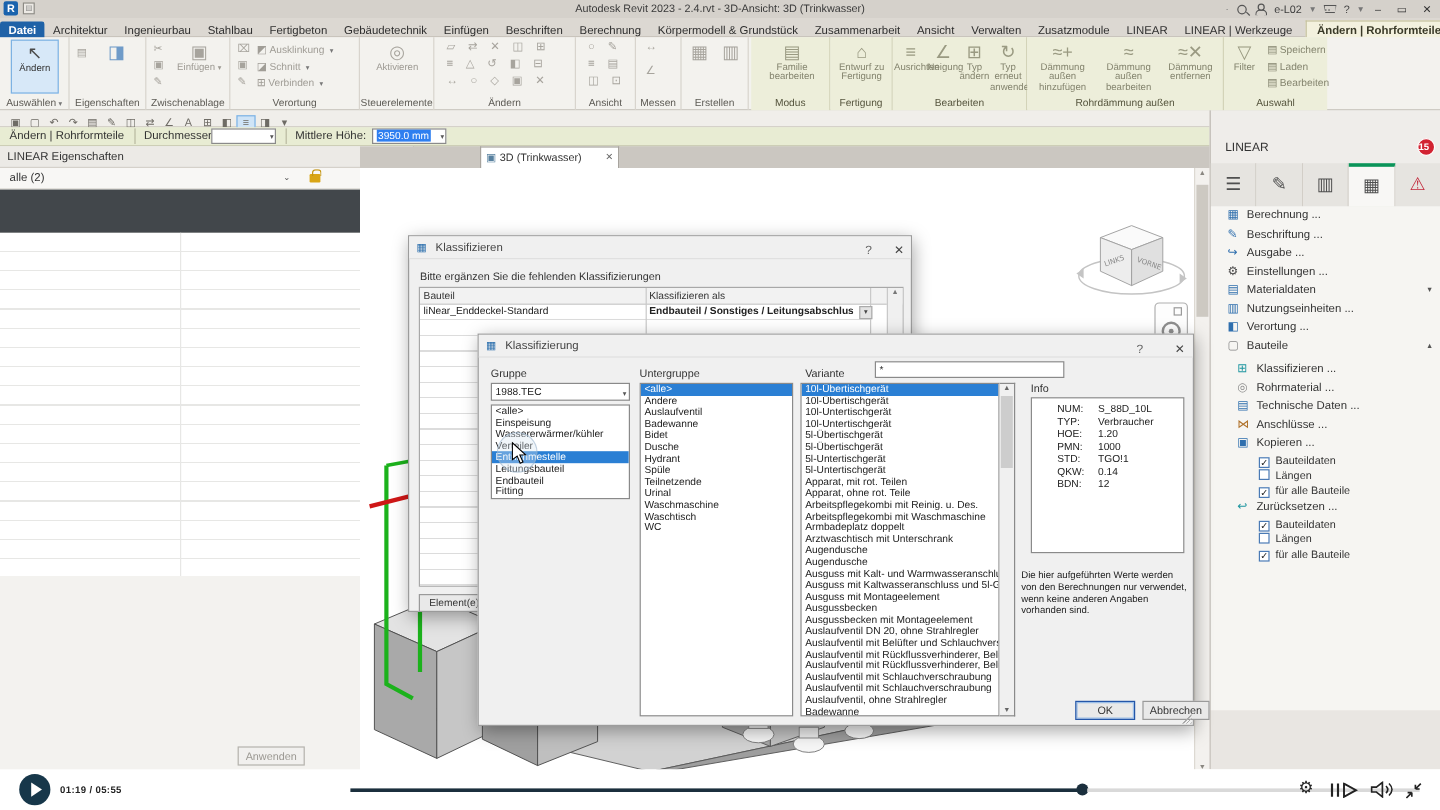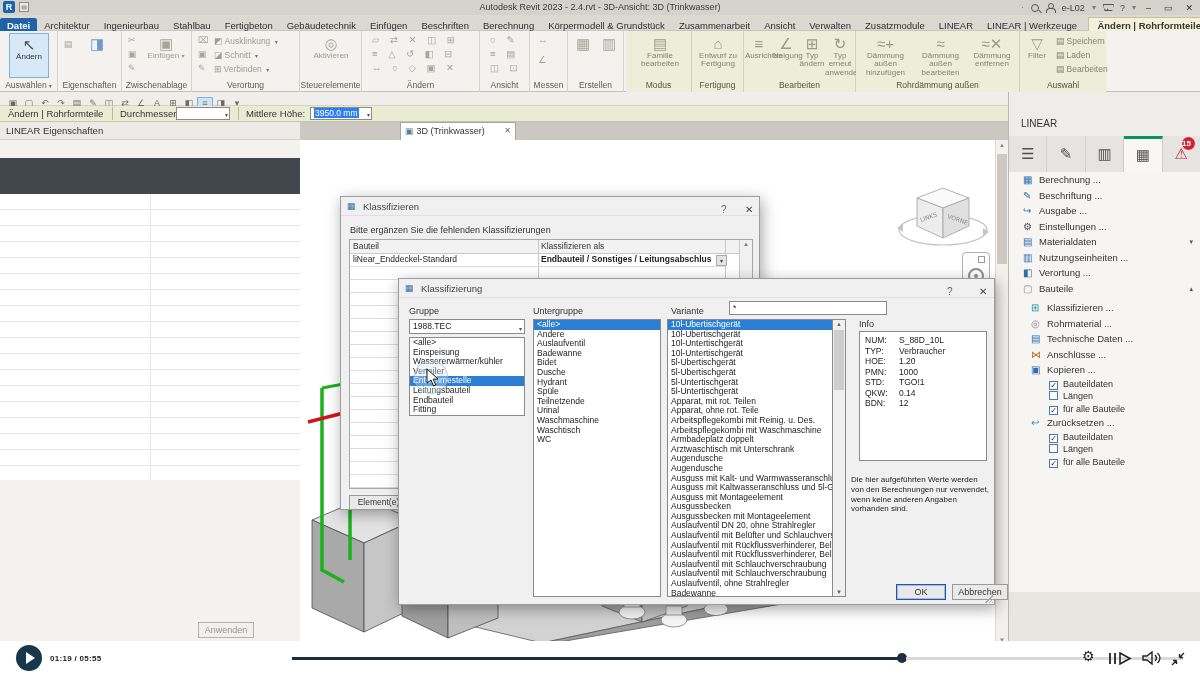--- a/index.html
+++ b/index.html
@@ -114,21 +114,21 @@
   #d1-row1 { position:absolute; left:0; top:14px; width:378px; height:13px; font-size:8.5px; color:#222; }
   #d1-row1 .c1 { position:absolute; left:3px; top:0; width:182px; white-space:nowrap; overflow:hidden; }
   #d1-row1 .c2 { position:absolute; left:191px; top:0; width:170px; white-space:nowrap; overflow:hidden;font-weight:bold; }
   #d1-row1 .cbtn { position:absolute; right:1px; top:1px; width:11px; height:11px; background:#e3e3e3; border:1px solid #aaa; font-size:6px; text-align:center; line-height:10px; color:#444; }
   #d1-scroll { position:absolute; right:0; top:0; width:13px; bottom:0; background:#f0f0f0; border-left:1px solid #c9c9c9; }
   #d1-scroll .sarr { position:absolute; left:3px; top:1px; font-size:6px; color:#777; }
 
   
   #d2-infobox { position:absolute; left:460px; top:52px; width:128px; height:130px; background:#fff; border:1px solid #8a8a8a; font-size:8.5px; color:#222; padding:3px 0 0 5px; }
   #d2-infobox .irow { height:10.5px; line-height:10.5px; white-space:nowrap; }
-  #d2-infobox .ilab { display:inline-block; width:34px; }
+  #d2-infobox .ilab { display:inline-block; width:34px;margin-left:16px; }
   .d2-text { position:absolute; left:452px; width:140px; font-size:8px; color:#222; line-height:1.22; }
   #d2-grip { position:absolute; right:1px; bottom:1px; width:8px; height:8px; background:
     linear-gradient(135deg, transparent 50%, #aaa 50%, #aaa 58%, transparent 58%, transparent 70%, #aaa 70%, #aaa 78%, transparent 78%, transparent 90%, #aaa 90%); }
 
   
   #d2-varwrap { position:absolute; left:268px; top:40px; width:179px; height:278px; }
   #d2-varlist { position:absolute; left:0; top:0; width:166px; height:278px; }
   #d2-varscroll { position:absolute; right:0; top:0; width:13px; height:278px; background:#f0f0f0; border:1px solid #8a8a8a; border-left:none; }
   #d2-varscroll .sarr { position:absolute; left:3px; font-size:6px; color:#666; }
   #d2-varscroll .thumb { position:absolute; left:1px; top:10px; width:10px; height:60px; background:#cdcdcd; }
@@ -137,21 +137,21 @@
   #halo { position:absolute; width:34px; height:34px; border-radius:50%; background:rgba(215,228,240,0.35); border:1px solid rgba(150,175,200,0.55); }
   #cursor { position:absolute; width:14px; height:20px; }
 
   
   #sidebar { position:absolute; left:1008px; top:92px; width:192px; height:549px; background:#efedea; border-left:1px solid #bdb9b2; }
   #sb-title { position:absolute; left:12px; top:26px; font-size:10px; color:#333; }
   #sb-tabs { position:absolute; left:0; top:44px; width:192px; height:36px; display:flex; }
   .sb-tab { width:38.4px; height:36px; background:#e6e4e0; border-right:1px solid #d2cec7; text-align:center; font-size:15px; color:#4f4f4f; line-height:36px; position:relative; }
   .sb-tab.active { background:#f8f7f5; border-top:3px solid #0b9459; line-height:32px; }
   .sb-tab.warn { color:#c2273a; }
-  #sb-badge { position:absolute; right:4px; top:44px; width:15px; height:15px; border-radius:50%; background:#d22332; border:1.5px solid #fff; color:#fff; font-size:8px; font-weight:bold; text-align:left; line-height:13px; z-index:2; }
+  #sb-badge { position:absolute; right:4px; top:23px; width:15px; height:15px; border-radius:50%; background:#d22332; border:1.5px solid #fff; color:#fff; font-size:8px; font-weight:bold; text-align:left; line-height:13px; z-index:2; }
   #sb-content { position:absolute; left:0; top:80px; width:192px; height:420px; background:#f6f5f2; }
   #sb-heading { font-size:9.5px; color:#7a7a7a; padding:10px 0 8px 14px; }
   .sb-row { position:relative; height:15.5px; line-height:15.5px; padding-left:14px; font-size:9.5px; color:#333; white-space:nowrap; }
   .sb-row .sb-ic { display:inline-block; width:16px; font-size:10px; }
   .sb-row .caret { position:absolute; right:8px; top:0; font-size:7px; color:#555; }
   .sb-sub { padding-left:22px; }
   .sb-check { position:relative; height:12.5px; line-height:12.5px; padding-left:40px; font-size:9px; color:#333; white-space:nowrap; }
   .cb { display:inline-block; width:9px; height:9px; border:1px solid #4a7ab5; background:#fff; margin-right:5px; font-size:8px; line-height:8px; text-align:center; color:#222; vertical-align:-1px; }
   #sb-rest { position:absolute; left:0; top:500px; width:192px; height:49px; background:#e9e6e2; }
   .c-blue { color:#2f6fae; } .c-teal { color:#1f96a0; } .c-dark { color:#4a4a4a; }
@@ -300,20 +300,21 @@
     <span class="ob-combo" style="left:176px;width:54px">
         <span class="arr">▾</span>
       </span>
     <span class="ob-sep" style="left:238px"></span>
     <span class="ob-label" style="left:246px">Mittlere Höhe:</span>
     <span class="ob-combo" style="left:310px;width:62px"><span class="selval">3950.0 mm</span><span class="arr">▾</span></span>
   </div>
 
   <div id="palette">
     <div id="pal-head">LINEAR Eigenschaften</div>
+    <div id="pal-sel"><span>alle (2)</span><span class="caret">⌄</span><span class="icn-lock"></span></div>
     <div id="pal-dark"></div>
     <div id="pal-grid"></div>
     <div id="pal-apply">Anwenden</div>
   </div>
 
   <div id="viewstrip">
     <div id="viewtab">
       <span class="vt-ic">▣</span><span>3D (Trinkwasser)</span>
       <span class="vt-x">✕</span>
     </div>

